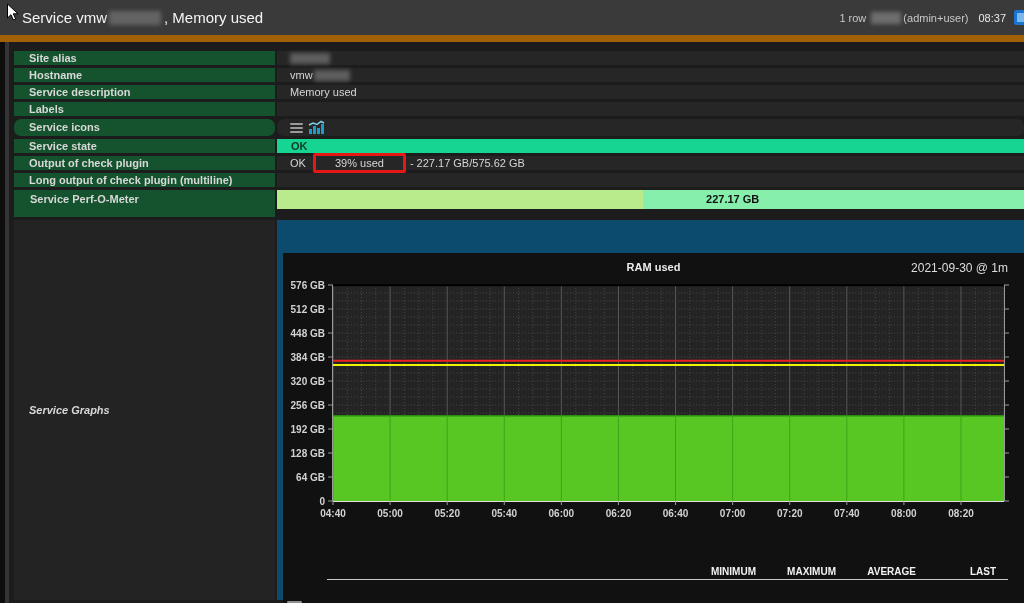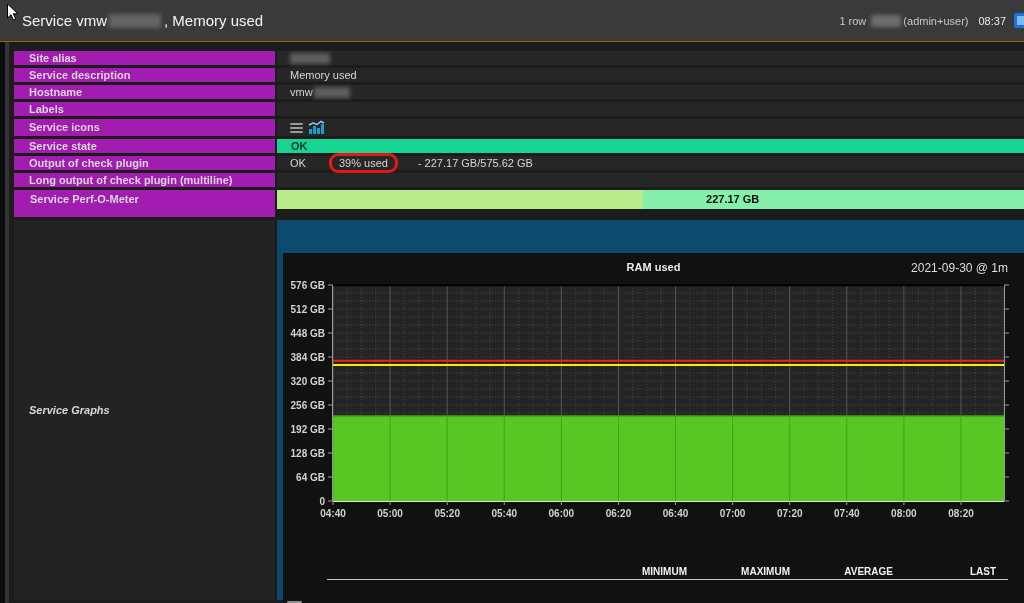--- a/index.html
+++ b/index.html
@@ -6,54 +6,54 @@
   html,body { width:1024px; height:603px; }
   body {
     position:relative; overflow:hidden;
     background:#1c1c1c;
     font-family:"Liberation Sans", sans-serif;
     -webkit-font-smoothing:antialiased;
   }
   
   .titlebar {
     position:absolute; top:0; left:0; right:0; height:42px;
-    background:#3a3a3a; border-bottom:1px solid #a16207;
+    background:#3a3a3a; border-bottom:7px solid #a16207;
     display:flex; align-items:center; padding:0 0 0 22px;
   }
   .page-title { font-size:15px; color:#f5f5f5; display:flex; align-items:center; white-space:pre; }
   .titlebar-right { margin-left:auto; display:flex; align-items:center; font-size:11px; color:#c8c8c8; white-space:pre; }
   .time-label { color:#e9e9e9; margin-left:10px; }
   .blur-block { background:#6e6e6e; border-radius:1px; filter:blur(2px); display:inline-block; }
   .blur-title { width:52px; height:14px; margin:1px 3px 0 2px; background:#636363; }
   .blur-user  { width:30px; height:12px; margin:0 2px; }
   .blur-cell  { width:40px; height:11px; background:#5e5e5e; align-self:center; }
   .doc-icon { width:13px; height:15px; background:#1974d2; border-radius:2px; margin:0 -3px 0 8px;
               display:flex; align-items:center; justify-content:center; }
   .doc-icon > div { width:7px; height:9px; background:#7ab8ef; }
   .cursor-icon { position:absolute; left:6px; top:3px; z-index:50; }
   
   .edge-black { position:absolute; left:0; top:42px; bottom:0; width:5px; background:#0d0d0d; }
   .edge-gray  { position:absolute; left:5px; top:42px; bottom:0; width:4px; background:#343434; }
   
   .detail-table { position:absolute; left:14px; right:0; top:42px; padding-top:9px; }
   .row { display:flex; margin-bottom:3px; }
   .row .lbl {
-    width:261px; margin-right:2px; background:#a21caf; color:#d8d8d8;
+    width:261px; margin-right:2px; background:#14532d; color:#d8d8d8;
     font-weight:bold; font-size:11px; line-height:14px; height:14px; padding-left:15px;
     white-space:nowrap; overflow:hidden;
   }
   .row .val {
     flex:1; background:#262626; color:#d6d6d6; font-size:11px; line-height:14px; height:14px;
     padding-left:13px; display:flex; align-items:center; white-space:pre;
   }
-  .row.icons .lbl, .row.icons .val { height:17px; line-height:17px; }
+  .row.icons .lbl, .row.icons .val { height:17px; line-height:17px;border-radius:7px; }
   .row.state .val { background:#16d492; color:#11382a; font-weight:bold; padding-left:14px; }
   .row.output .val { overflow:visible; }
   .hl-box {
-    border:3px solid #e51717; border-radius:9px; padding:0 7px; margin:-3px 20px;
+    border:3px solid #e51717; border-radius:2px; padding:0 19px; margin:-3px 4px;
     height:20px; line-height:14px; display:flex; align-items:center;
   }
   .row.perf .lbl { height:27px; line-height:19px;padding-left:16px; }
   .row.perf .val { height:19px; padding:0; position:relative; background:#86efac; overflow:hidden; }
   .pf-fill { position:absolute; left:0; top:0; bottom:0; background:#b9ea8c; }
   .pf-label { position:absolute; left:61%; transform:translateX(-50%); top:0; line-height:19px;
               color:#111; font-weight:bold; font-size:11px; }
   
   .menu-bars { display:inline-flex; flex-direction:column; justify-content:center; gap:2px; margin-right:5px; }
   .menu-bars i { display:block; width:13px; height:2px; background:#9a9a9a; border-radius:1px; }
@@ -61,21 +61,21 @@
   .row.graphs { margin-bottom:0; }
   .row.graphs .lbl { height:380px; background:#232323; display:flex; align-items:center;font-style:italic; }
   .row.graphs .val { height:380px; background:#0c4a6e; padding:0; display:block; }
   .graph-panel { position:relative; margin:5px 0 0 6px; width:741px; height:375px; background:#111111; }
   .graph-title { position:absolute; top:7px; left:0; right:0; text-align:center;
                  font-size:11px; font-weight:bold; color:#ececec; }
   .graph-date { position:absolute; top:8px; right:16px; font-size:12px; color:#dedede;text-align:right; }
   .graph-svg { position:absolute; top:0; left:0; font-family:"Liberation Sans", sans-serif; }
   
   .legend { position:absolute; left:44px; right:16px; top:284px; font-size:11px; color:#dadada; }
-  .lg-row { display:flex; align-items:center; height:18px; padding-right:12px;gap:23px; }
+  .lg-row { display:flex; align-items:center; height:18px; padding-right:12px; }
   .lg-head { height:15px; font-size:10px; font-weight:bold; color:#f2f2f2; border-bottom:1px solid #c9c9c9; }
   .lg-sep { border-bottom:1px solid #c9c9c9; }
   .lg-label { flex:1; display:flex; align-items:center; }
   .lg-col { width:80px; text-align:right; white-space:nowrap; }
   .graph-menu { position:absolute; left:2px; top:346px; display:flex; flex-direction:column; gap:3px; padding:2px; }
   .graph-menu i { display:block; width:15px; height:2px; background:#8f8f8f; border-radius:1px; }
 </style>
 </head>
 <body>
 
@@ -92,27 +92,27 @@
 <div class="edge-gray"></div>
 
 <div class="detail-table">
 
   <div class="row">
     <div class="lbl">Site alias</div>
     <div class="val"><span class="blur-block blur-cell"></span></div>
   </div>
 
   <div class="row">
+    <div class="lbl">Hostname</div>
+    <div class="val"><span>vmw</span><span class="blur-block blur-cell" style="width:36px;margin-left:1px"></span></div>
+  </div>
+
+  <div class="row">
     <div class="lbl">Service description</div>
     <div class="val">Memory used</div>
-  </div>
-
-  <div class="row">
-    <div class="lbl">Hostname</div>
-    <div class="val"><span>vmw</span><span class="blur-block blur-cell" style="width:36px;margin-left:1px"></span></div>
   </div>
 
   <div class="row">
     <div class="lbl">Labels</div>
     <div class="val"></div>
   </div>
 
   <div class="row icons">
     <div class="lbl">Service icons</div>
     <div class="val">

